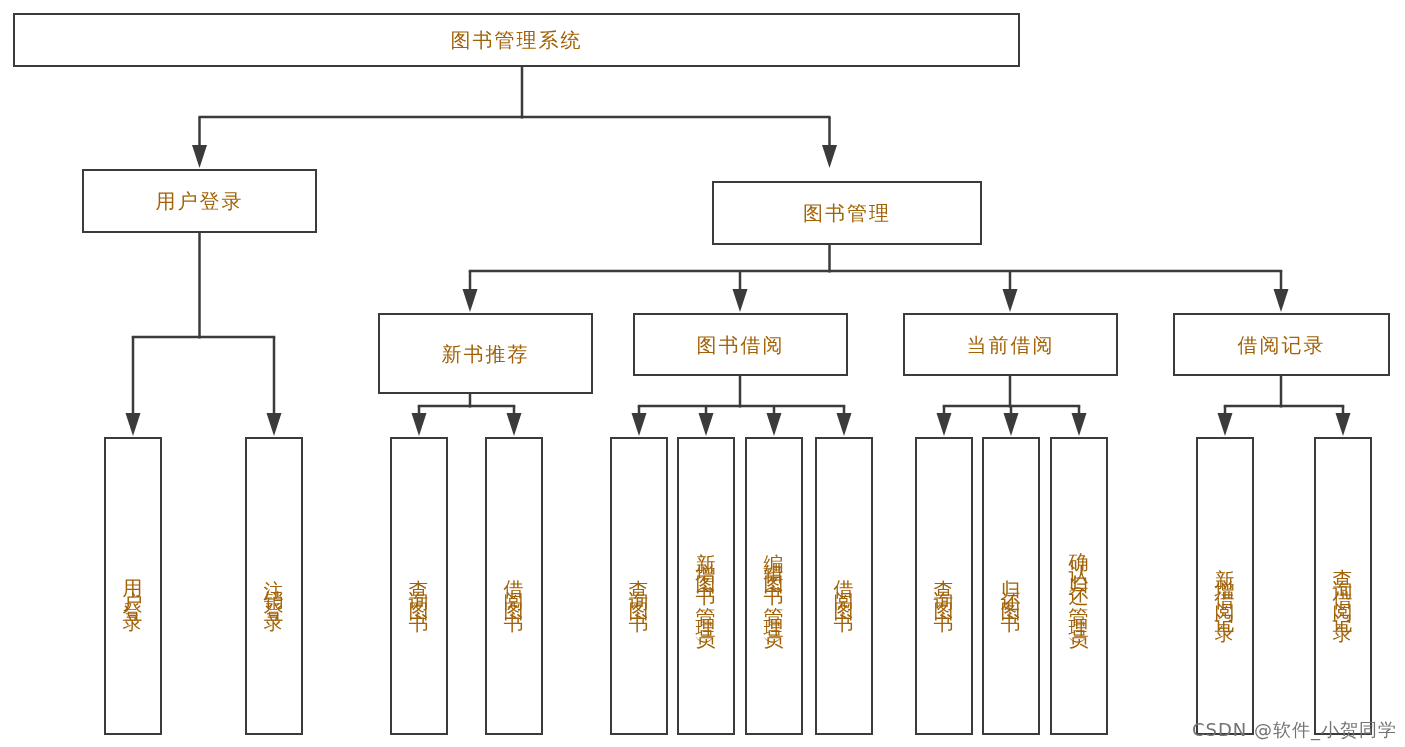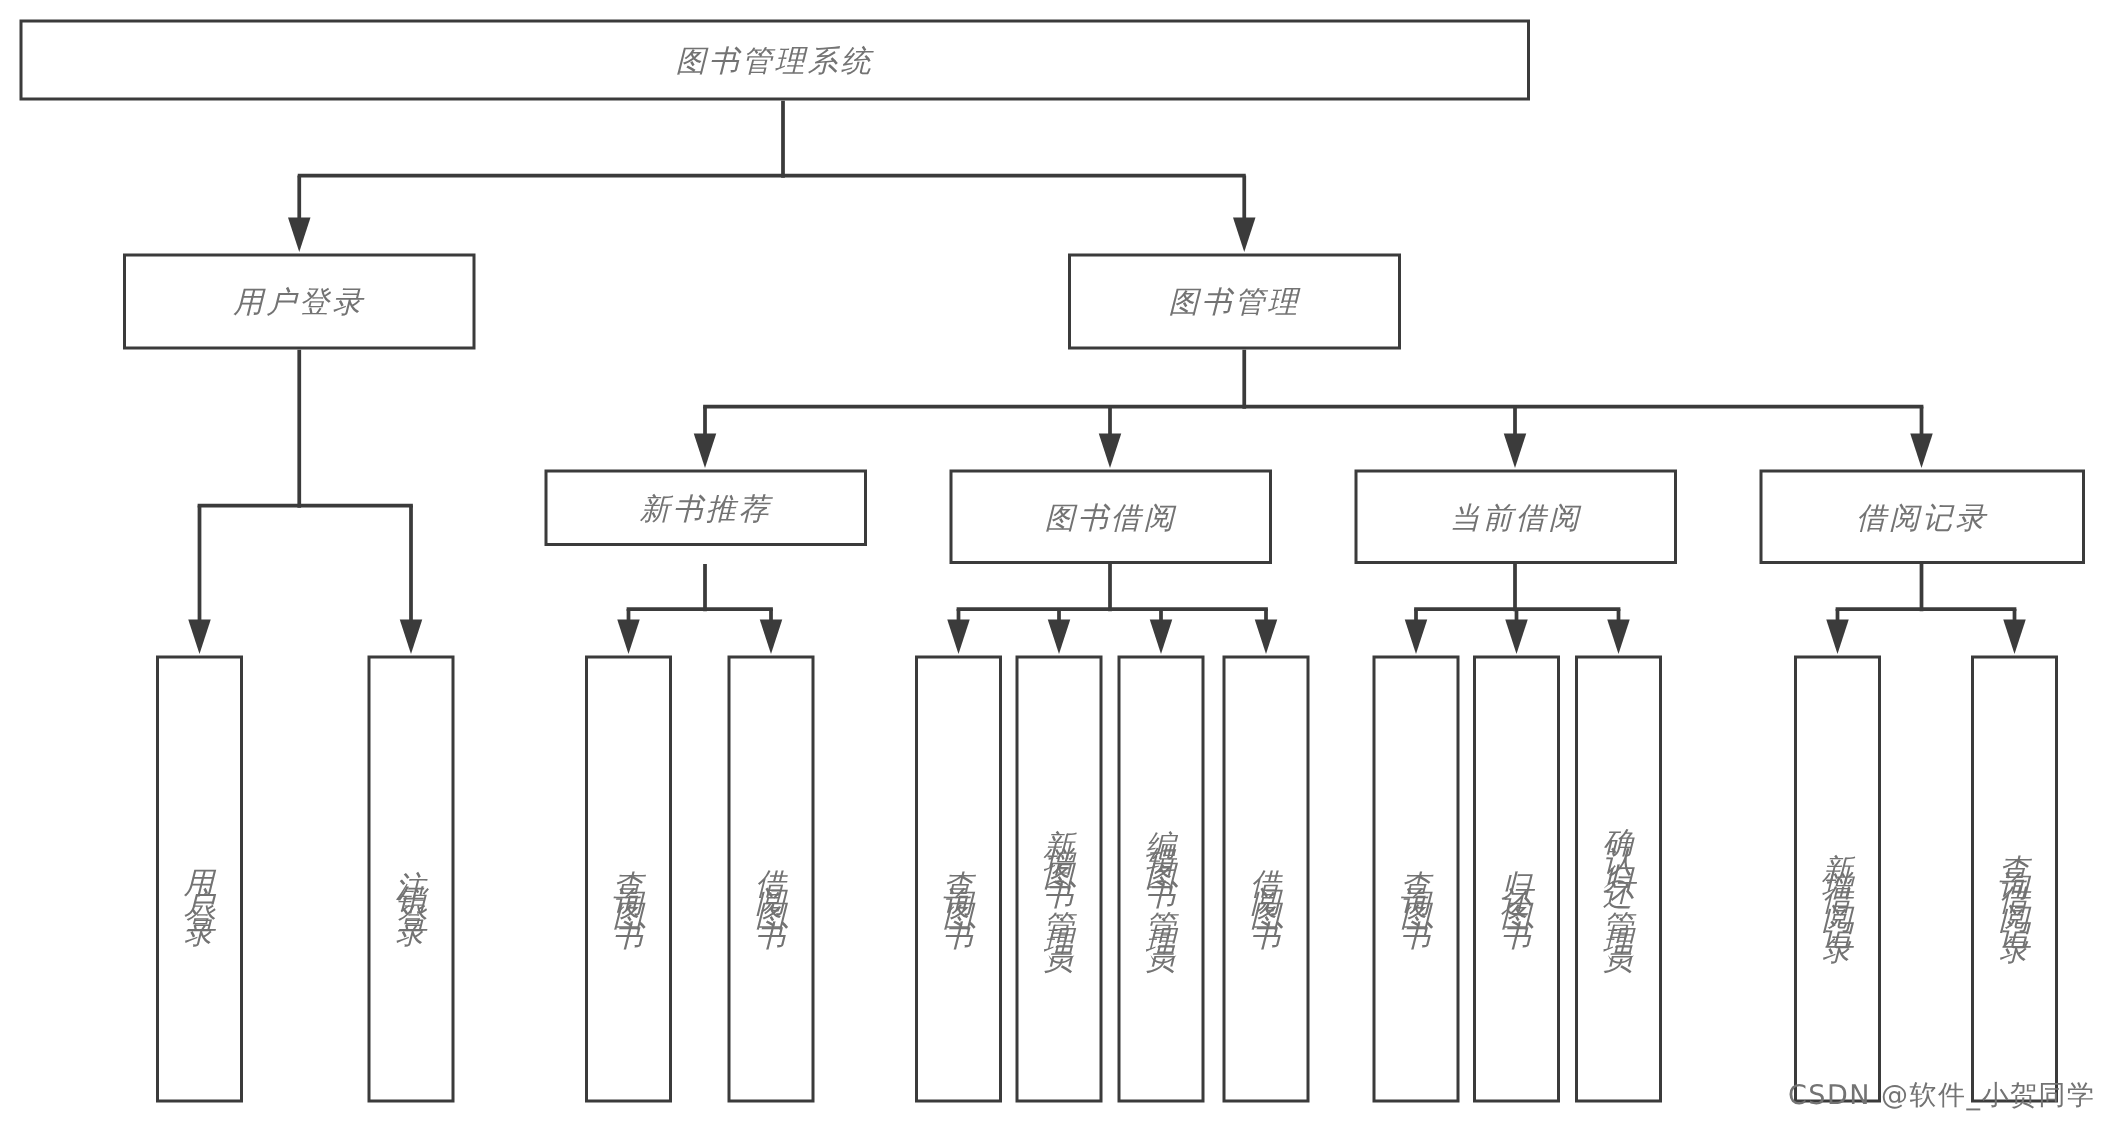--- a/index.html
+++ b/index.html
@@ -26,29 +26,28 @@
     stroke-width: 2.5;
   }
   .connectors polygon {
     fill: #3b3b3b;
   }
   .box {
     position: absolute;
     box-sizing: border-box;
     border: 2.5px solid #3b3b3b;
     background: #ffffff;
-    color: #737373;
+    color: #a16207;
     display: flex;
     align-items: center;
     justify-content: center;
     font-size: 20px;
     letter-spacing: 2px;
     line-height: 1;
     white-space: nowrap;
-    font-style: italic;
   }
   .leaf {
     writing-mode: vertical-rl;
     text-orientation: mixed;
     letter-spacing: 11px;
     font-size: 20px;
     white-space: normal;
   }
   .watermark {
     position: absolute;
@@ -123,23 +122,23 @@
     <line x1="1223.75" y1="406" x2="1344.25" y2="406"></line>
     <line x1="1225" y1="406" x2="1225" y2="428"></line>
     <polygon points="1217.5,413 1232.5,413 1225,436"></polygon>
     <line x1="1343" y1="406" x2="1343" y2="428"></line>
     <polygon points="1335.5,413 1350.5,413 1343,436"></polygon>
   </svg>
 
   <div class="box" style="left:13px; top:13px; width:1007px; height:54px;">图书管理系统</div>
 
   <div class="box" style="left:82px; top:169px; width:235px; height:64px;">用户登录</div>
-  <div class="box" style="left:712px; top:169px; width:222px; height:64px;">图书管理</div>
+  <div class="box" style="left:712px; top:181px; width:270px; height:64px;">图书管理</div>
 
-  <div class="box" style="left:363px; top:313px; width:215px; height:51px;text-align:right;">新书推荐</div>
+  <div class="box" style="left:378px; top:313px; width:215px; height:81px;text-align:right;">新书推荐</div>
   <div class="box" style="left:903px; top:313px; width:215px; height:63px;">当前借阅</div>
   <div class="box" style="left:633px; top:313px; width:215px; height:63px;">图书借阅</div>
   <div class="box" style="left:1173px; top:313px; width:217px; height:63px;text-align:right;">借阅记录</div>
 
   <div class="box leaf" style="left:104px; top:437px; width:58px; height:298px;">用户登录</div>
   <div class="box leaf" style="left:245px; top:437px; width:58px; height:298px;">注销登录</div>
 
   <div class="box leaf" style="left:390px; top:437px; width:58px; height:298px;">查询图书</div>
   <div class="box leaf" style="left:485px; top:437px; width:58px; height:298px;">借阅图书</div>
 

